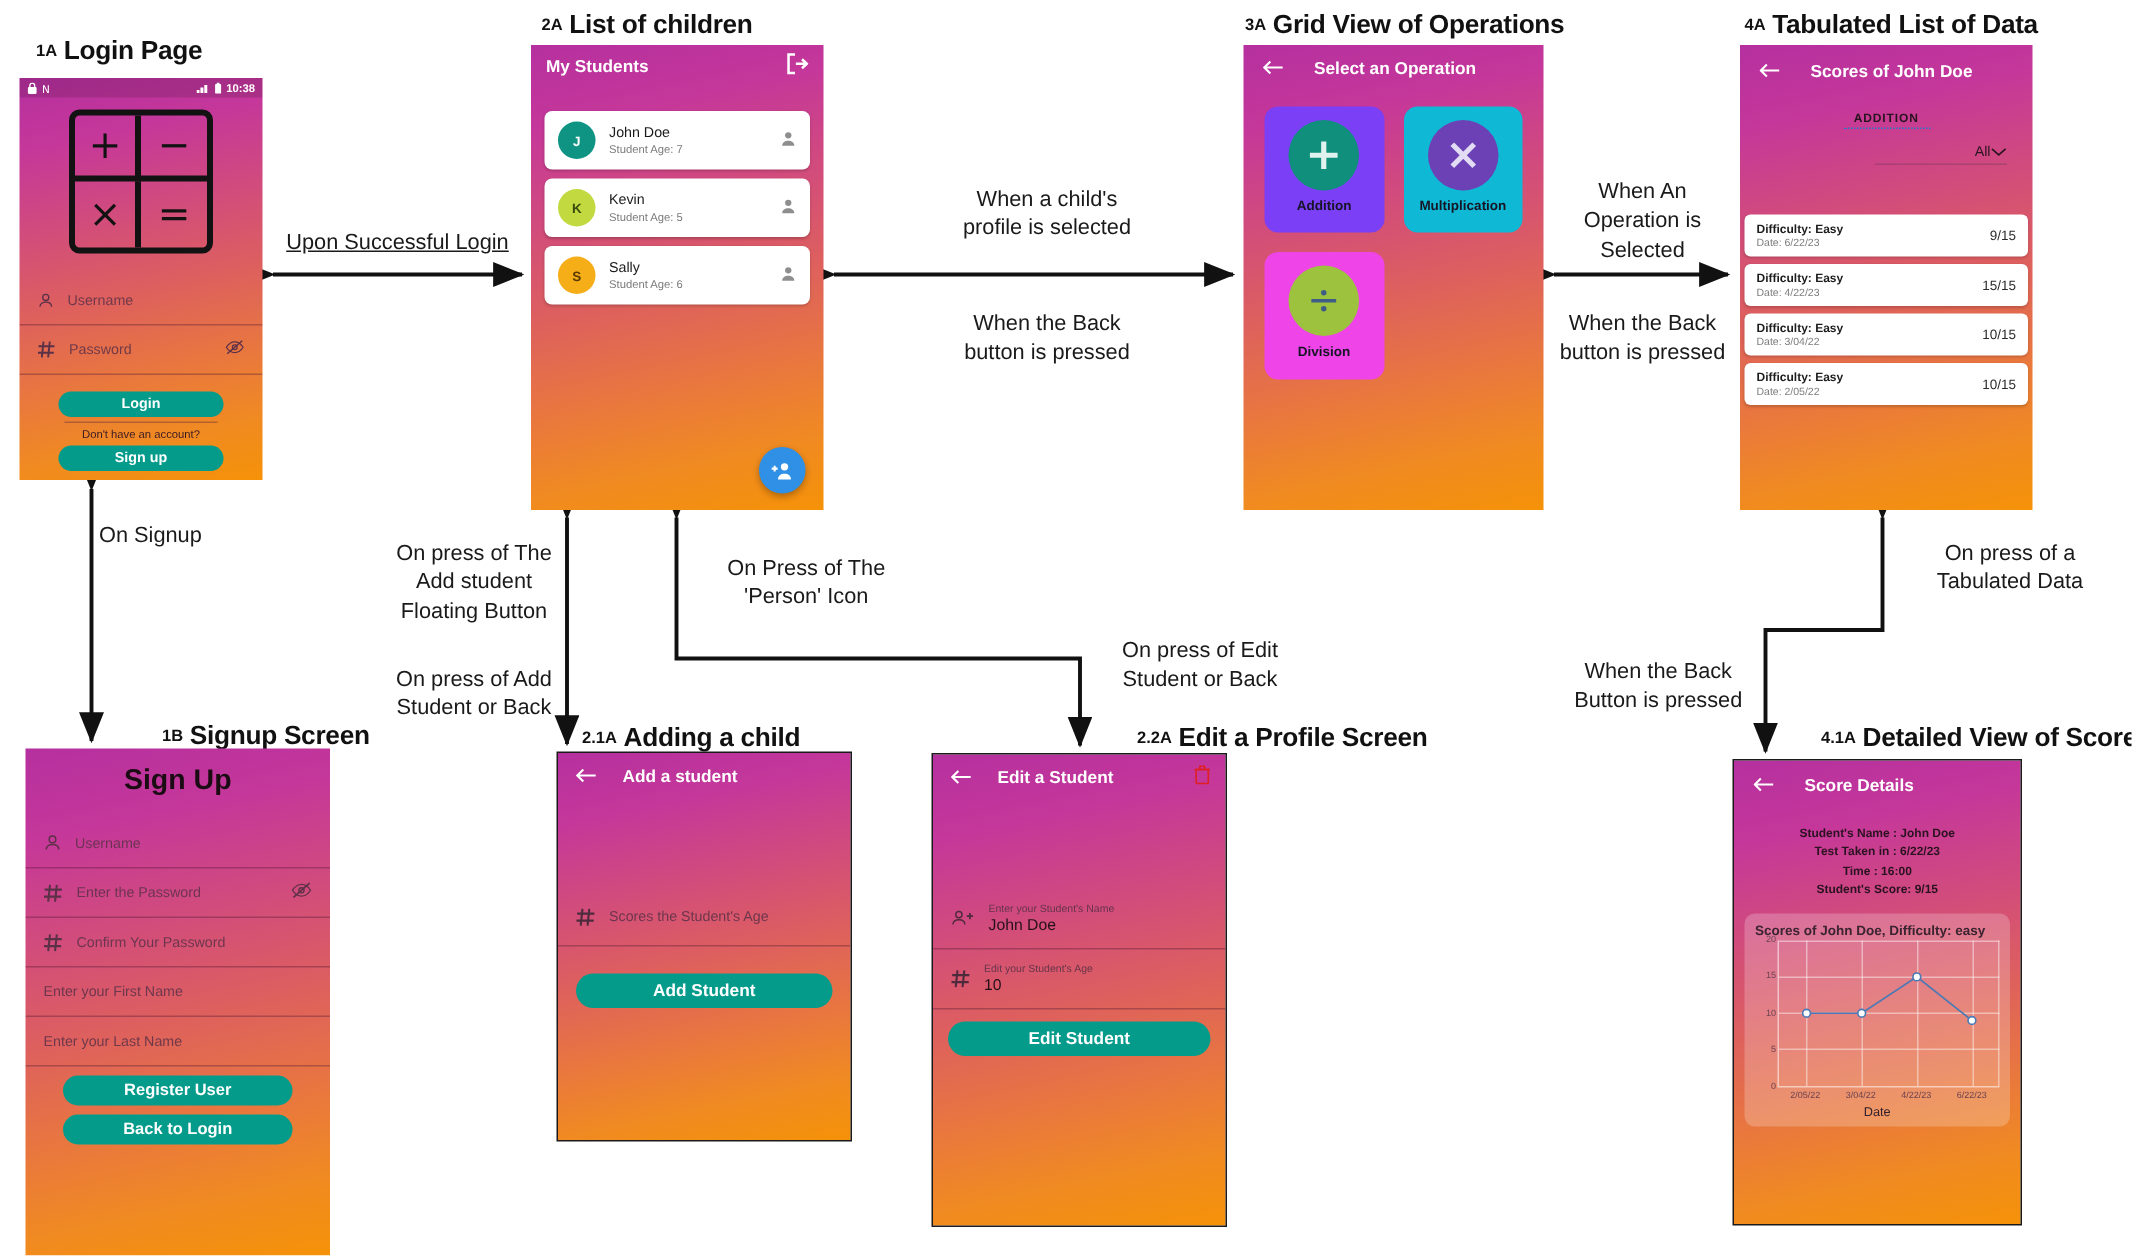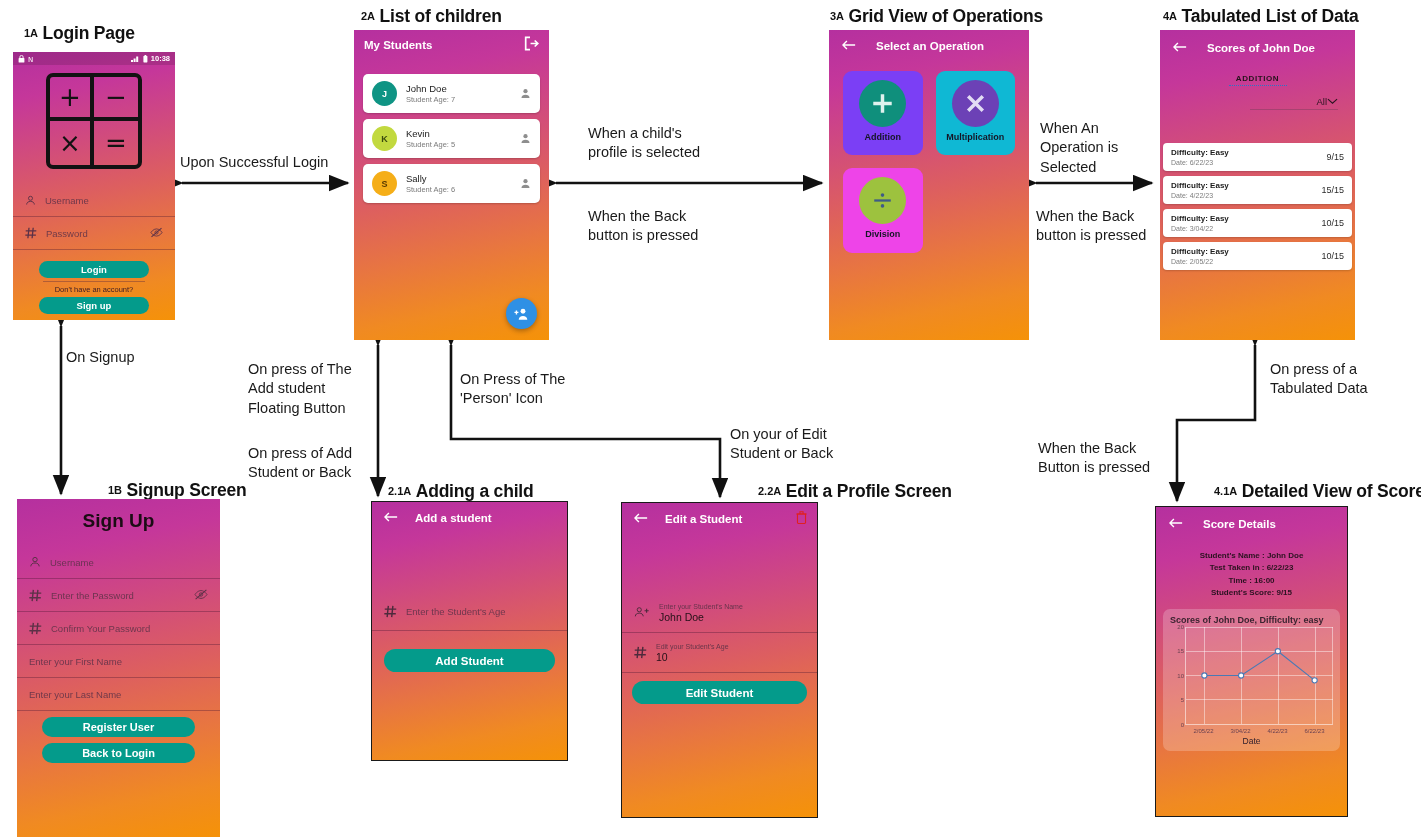--- a/index.html
+++ b/index.html
@@ -123,21 +123,21 @@
   .plot { flex:1; position:relative; height:98px; border-left:1px solid rgba(255,255,255,.55);
           border-bottom:1px solid rgba(255,255,255,.55); }
   .plot .gv { position:absolute; top:0; bottom:0; width:1px; background:rgba(255,255,255,.45); }
   .plot .gh { position:absolute; left:0; right:0; height:1px; background:rgba(255,255,255,.45); }
   .xaxis { display:flex; margin-left:15px; }
   .xaxis span { flex:1; text-align:center; font-size:6px; color:#6b4250; padding-top:3px; }
   .xlabel { text-align:center; font-size:8.5px; color:#32202c; padding-top:2px; }
 
   
   svg.edges { position:absolute; left:0; top:0; width:1421px; height:837px; overflow:visible; }
-  .elabel { position:absolute; text-align:left; font-size:14.5px; color:#1a1a1a;
+  .elabel { position:absolute; text-align:center; font-size:14.5px; color:#1a1a1a;
             line-height:1.34; white-space:pre-line; }
 </style>
 </head>
 <body>
 
 <div class="stage">
 
   <svg class="edges">
     <defs>
       <marker id="ah" markerWidth="9" markerHeight="9" refX="7.4" refY="3.2" orient="auto">
@@ -156,39 +156,39 @@
 
     <line x1="61" y1="326" x2="61" y2="494" stroke="#111" stroke-width="2.6" marker-start="url(#ahs)" marker-end="url(#ah)"></line>
 
     <line x1="378" y1="345" x2="378" y2="496" stroke="#111" stroke-width="2.6" marker-start="url(#ahs)" marker-end="url(#ah)"></line>
 
     <polyline points="451,345 451,439 720,439 720,497" fill="none" stroke="#111" stroke-width="2.6" marker-start="url(#ahs)" marker-end="url(#ah)"></polyline>
 
     <polyline points="1255,345 1255,420 1177,420 1177,501" fill="none" stroke="#111" stroke-width="2.6" marker-start="url(#ahs)" marker-end="url(#ah)"></polyline>
   </svg>
 
-  <div class="elabel" style="left:180px; top:153px; width:170px;">Upon Successful Login</div>
+  <div class="elabel" style="left:180px; top:153px; width:170px;text-decoration:underline;">Upon Successful Login</div>
   <div class="elabel" style="left:66px; top:348px; width:130px; text-align:left;">On Signup</div>
   <div class="elabel" style="left:588px; top:124px; width:220px;">When a child's
 profile is selected</div>
   <div class="elabel" style="left:588px; top:207px; width:220px;">When the Back
 button is pressed</div>
   <div class="elabel" style="left:1040px; top:119px; width:110px;">When An
 Operation is
 Selected</div>
   <div class="elabel" style="left:1036px; top:207px; width:118px;">When the Back
 button is pressed</div>
   <div class="elabel" style="left:248px; top:360px; width:136px;">On press of The
 Add student
 Floating Button</div>
   <div class="elabel" style="left:248px; top:444px; width:136px;">On press of Add
 Student or Back</div>
   <div class="elabel" style="left:460px; top:370px; width:155px;">On Press of The
 'Person' Icon</div>
-  <div class="elabel" style="left:730px; top:425px; width:140px;">On your of Edit
+  <div class="elabel" style="left:730px; top:425px; width:140px;">On press of Edit
 Student or Back</div>
   <div class="elabel" style="left:1270px; top:360px; width:140px;">On press of a
 Tabulated Data</div>
   <div class="elabel" style="left:1038px; top:439px; width:135px;">When the Back
 Button is pressed</div>
 
   <div class="caption" style="left:24px; top:23px;">
     <span class="num">1A</span>
     <span class="ttl">Login Page</span>
   </div>
@@ -367,21 +367,21 @@
             <path d="M15 6H1.5M5.6 1.4L1 6l4.6 4.6" stroke="#fff" stroke-width="1.6" fill="none"></path>
           </svg>
       </span>
       <span class="title" style="margin-left:8px;">Add a student</span>
     </div>
     <div style="margin-top:59px;">
       <div class="field" style="min-height:38px;">
         <svg width="13" height="13" viewBox="0 0 12 12">
             <path d="M4 0.8L2.9 11.2M8.2 0.8L7.1 11.2M0.7 3.8h10.6M0.3 8.1h10.6" stroke="#4d2a3c" stroke-width="1.3"></path>
           </svg>
-        <span class="ph">Enter the Student's Age</span>
+        <span class="ph">Scores the Student's Age</span>
       </div>
       <div class="pill" style="margin:18px 12px 0; height:23px; font-size:11.5px;">Add Student</div>
     </div>
   </div>
 
   <div class="caption" style="left:758px; top:481px;">
     <span class="num">2.2A</span>
     <span class="ttl">Edit a Profile Screen</span>
   </div>
   <div class="phone border" id="screen22a">

